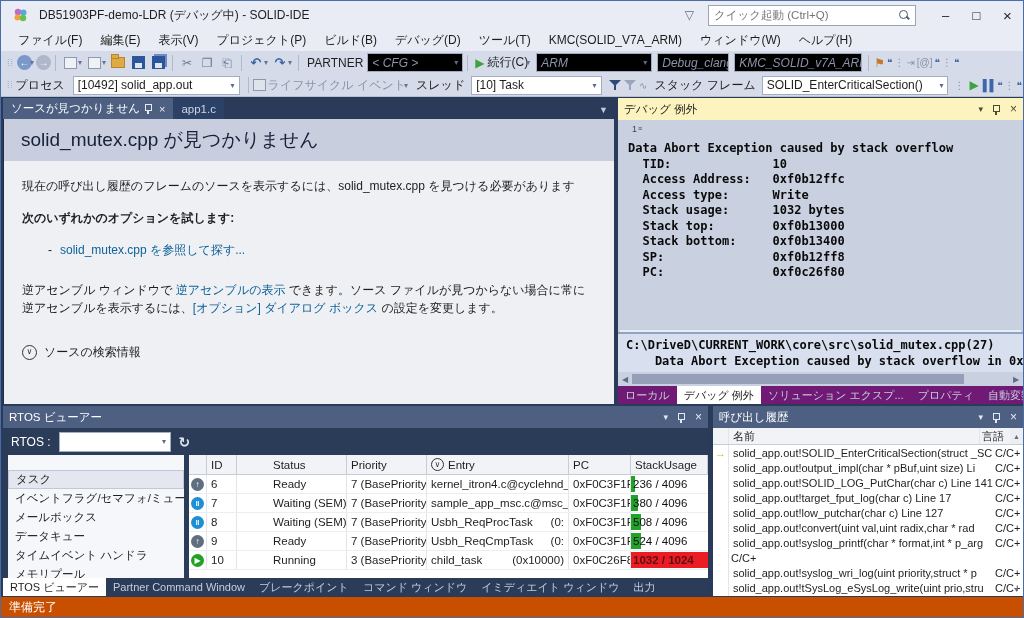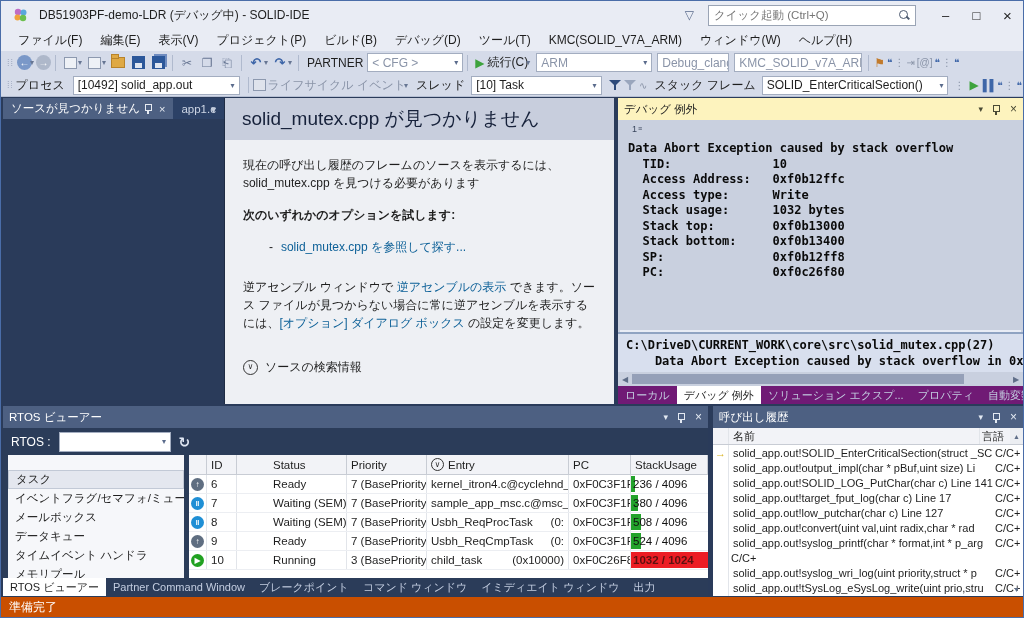--- a/index.html
+++ b/index.html
@@ -40,37 +40,37 @@
   .ico-folder{position:relative;width:14px;height:11px;background:#dfa944;border:1px solid #b8832a;}
   .ico-folder::before{content:"";position:absolute;left:-1px;top:-4px;width:6px;height:3px;background:#dfa944;border:1px solid #b8832a;}
   .ico-save{position:relative;width:13px;height:13px;background:#2b579a;}
   .ico-save::after{content:"";position:absolute;left:3px;bottom:1px;width:7px;height:5px;background:#dfe6f2;}
   .ico-save.all{box-shadow:2px -2px 0 0 #6f8cc0;}
   .ico-undo{color:#3e66a8;font-size:13px;font-weight:bold;}
   .label{white-space:nowrap;color:#1e1e1e;}
   .label.dim{color:#8a94a8;}
   .combo{height:19px;background:#fff;border:1px solid #a3adc0;display:flex;align-items:center;padding:0 4px;white-space:nowrap;overflow:hidden;}
   .combo .caret{margin-left:auto;font-size:8px;color:#5a6b8c;padding-left:4px;}
-  .combo.dim{background:#ffffff;color:#8a94a8;}
+  .combo.dim{background:#000000;color:#8a94a8;font-style:italic;}
   .play-glyph{color:#3da33d;font-size:12px;}
   .pause-glyph{color:#3e66a8;font-size:11px;font-weight:bold;letter-spacing:-1px;}
   .funnel{position:relative;width:13px;height:12px;}
   .funnel::before{content:"";position:absolute;left:0;top:1px;border-left:6px solid transparent;border-right:6px solid transparent;border-top:6px solid #2d4a7a;}
   .funnel::after{content:"";position:absolute;left:5px;top:6px;width:2px;height:5px;background:#2d4a7a;}
   .funnel.dim::before{border-top-color:#9aa6bd;}
   .funnel.dim::after{background:#9aa6bd;}
   .misc-glyph{color:#8a94a8;font-size:10px;margin:0 1px;}
   .misc-glyph.blue{color:#3e66a8;}
   .misc-glyph.orange{color:#c27b2c;font-size:12px;}
 
   
   .main{position:absolute;left:0;top:96px;right:0;bottom:20px;background:#2a3b5a;}
 
   
-  .editor-group{position:absolute;left:2px;top:1px;width:611px;height:306px;display:flex;flex-direction:row;}
+  .editor-group{position:absolute;left:2px;top:1px;width:611px;height:306px;display:flex;flex-direction:column;}
   .tabstrip{height:21px;display:flex;align-items:flex-end;position:relative;}
   .doc-tab{height:21px;display:flex;align-items:center;padding:0 8px;font-size:11.5px;white-space:nowrap;}
   .doc-tab[data-active="true"]{background:#4d6082;color:#fff;}
   .doc-tab[data-active="false"]{background:#2c4166;color:#cdd6e5;}
   .doc-tab .pin-icon{margin:0 4px;}
   .doc-tab .tab-close{font-size:11px;margin-left:2px;color:#e6ebf2;}
   .tabstrip .strip-caret{position:absolute;right:6px;bottom:4px;color:#c2cbdb;font-size:9px;}
   .pin-icon{position:relative;display:inline-block;width:9px;height:11px;}
   .pin-icon::before{content:"";position:absolute;left:1px;top:1px;width:5px;height:5px;border:1.5px solid currentColor;}
   .pin-icon::after{content:"";position:absolute;left:3.5px;top:7px;width:1.5px;height:4px;background:currentColor;}

